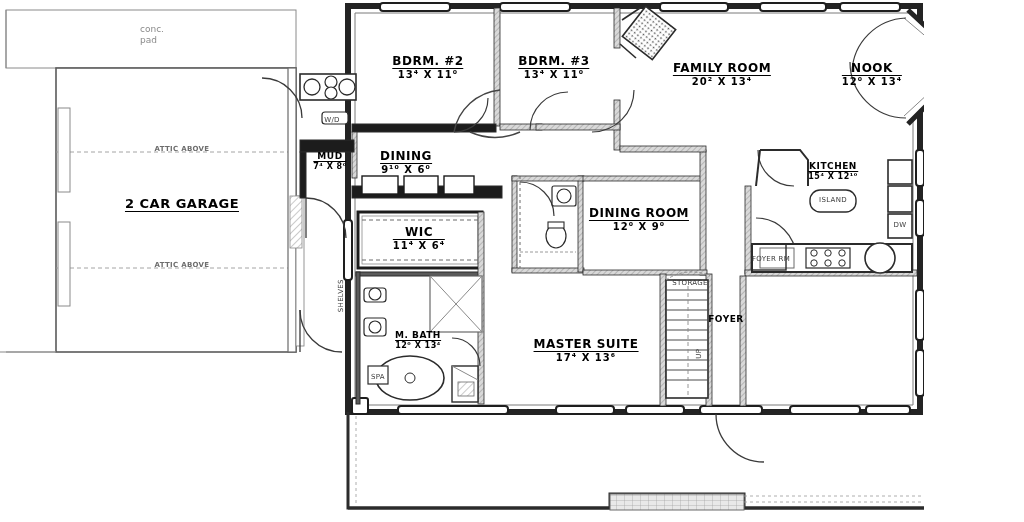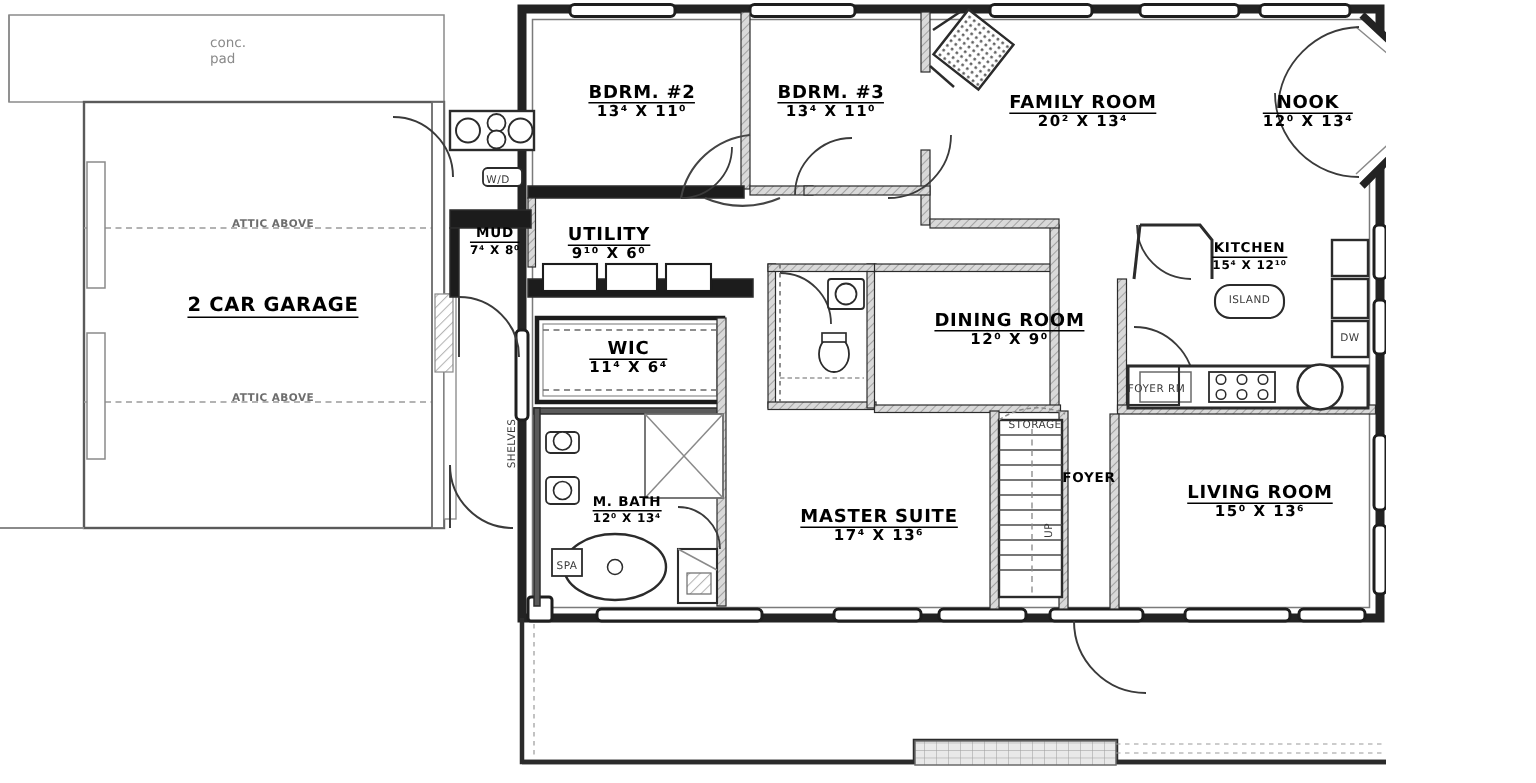--- a/index.html
+++ b/index.html
@@ -357,48 +357,44 @@
     <span class="nm">NOOK</span>
     <span class="dim">12⁰ X 13⁴</span>
   </div>
 
   <div class="lbl sm" style="left:330px; top:152px;">
     <span class="nm">MUD</span>
     <span class="dim">7⁴ X 8⁰</span>
   </div>
 
   <div class="lbl mid" style="left:406px; top:150px;">
-    <span class="nm">UTILITY</span>
+    <span class="nm">DINING</span>
     <span class="dim">9¹⁰ X 6⁰</span>
   </div>
 
   <div class="lbl sm" style="left:833px; top:162px;">
     <span class="nm">KITCHEN</span>
     <span class="dim">15⁴ X 12¹⁰</span>
   </div>
 
   <div class="lbl mid" style="left:419px; top:226px;">
     <span class="nm">WIC</span>
     <span class="dim">11⁴ X 6⁴</span>
   </div>
 
-  <div class="lbl mid" style="left:673px; top:207px;">
+  <div class="lbl mid" style="left:639px; top:207px;">
     <span class="nm">DINING ROOM</span>
     <span class="dim">12⁰ X 9⁰</span>
   </div>
 
   <div class="lbl mid" style="left:586px; top:322px;margin-top:16px;">
     <span class="nm">MASTER SUITE</span>
     <span class="dim">17⁴ X 13⁶</span>
   </div>
 
-  <div class="lbl mid" style="left:840px; top:322px;">
-    <span class="nm">LIVING ROOM</span>
-    <span class="dim">15⁰ X 13⁶</span>
-  </div>
 
   <div class="lbl sm" style="left:418px; top:331px;">
     <span class="nm">M. BATH</span>
     <span class="dim">12⁰ X 13⁴</span>
   </div>
 
   <div class="lbl tiny" style="left:690px; top:280px;">
     <span class="nm">STORAGE</span>
   </div>
 

